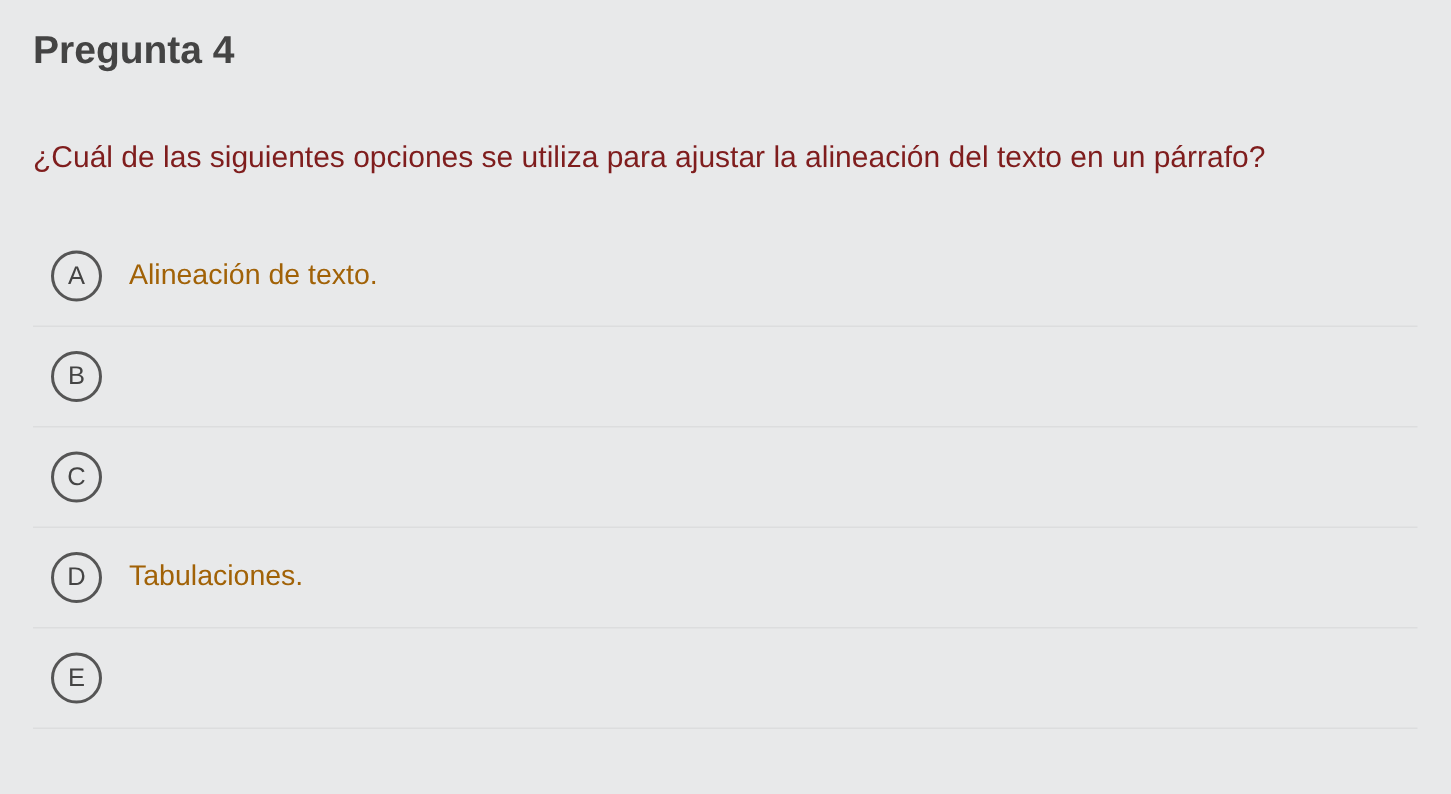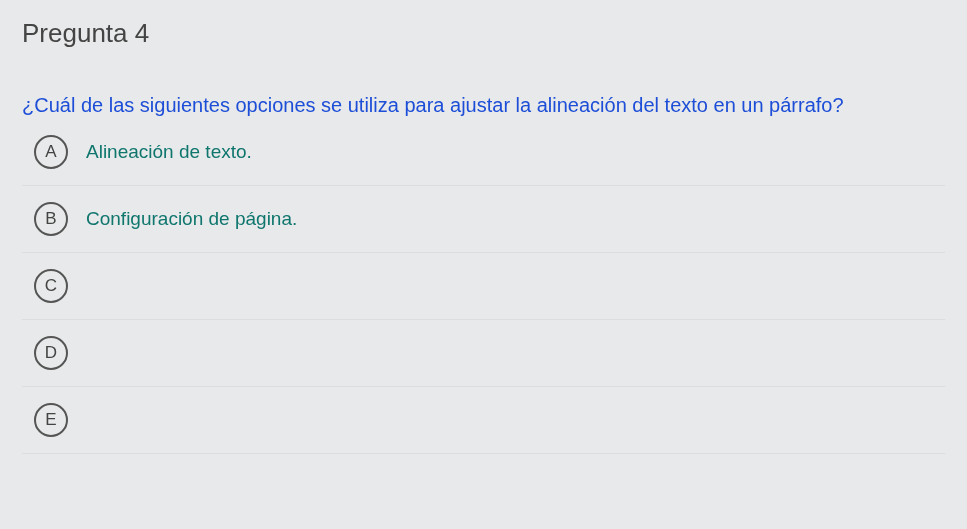--- a/index.html
+++ b/index.html
@@ -10,27 +10,28 @@
     body {
       font-family: 'Segoe UI', Tahoma, Arial, sans-serif;
       background: #e8e9ea;
       width: 967px;
       height: 529px;
       padding: 18px 22px;
       color: #3a3a3a;
     }
     .question-title {
       font-size: 26px;
-      font-weight: 400;
+      font-weight: 700;
       color: #444;
       margin-bottom: 42px;
     }
     .question-text {
       font-size: 20px;
-      color: #1d4ed8;
+      color: #7f1d1d;
+      margin-bottom: 32px;
       line-height: 1.4;
     }
     .options {
       display: flex;
       flex-direction: column;
       gap: 0;
     }
     .option {
       display: flex;
       align-items: center;
@@ -47,47 +48,47 @@
       align-items: center;
       justify-content: center;
       font-size: 17px;
       font-weight: 500;
       color: #444;
       margin-right: 18px;
       flex-shrink: 0;
     }
     .option-text {
       font-size: 19px;
-      color: #0f766e;
+      color: #a16207;
     }
   </style>
 </head>
 <body>
 
 <h1 class="question-title">Pregunta 4</h1>
 
 <p class="question-text">¿Cuál de las siguientes opciones se utiliza para ajustar la alineación del texto en un párrafo?</p>
 
 <div class="options">
 
   <div class="option">
     <div class="option-letter">A</div>
     <div class="option-text">Alineación de texto.</div>
   </div>
 
   <div class="option">
     <div class="option-letter">B</div>
-    <div class="option-text">Configuración de página.</div>
   </div>
 
   <div class="option">
     <div class="option-letter">C</div>
   </div>
 
   <div class="option">
     <div class="option-letter">D</div>
+    <div class="option-text">Tabulaciones.</div>
   </div>
 
   <div class="option">
     <div class="option-letter">E</div>
   </div>
 
 </div>
 
 </body></html>

